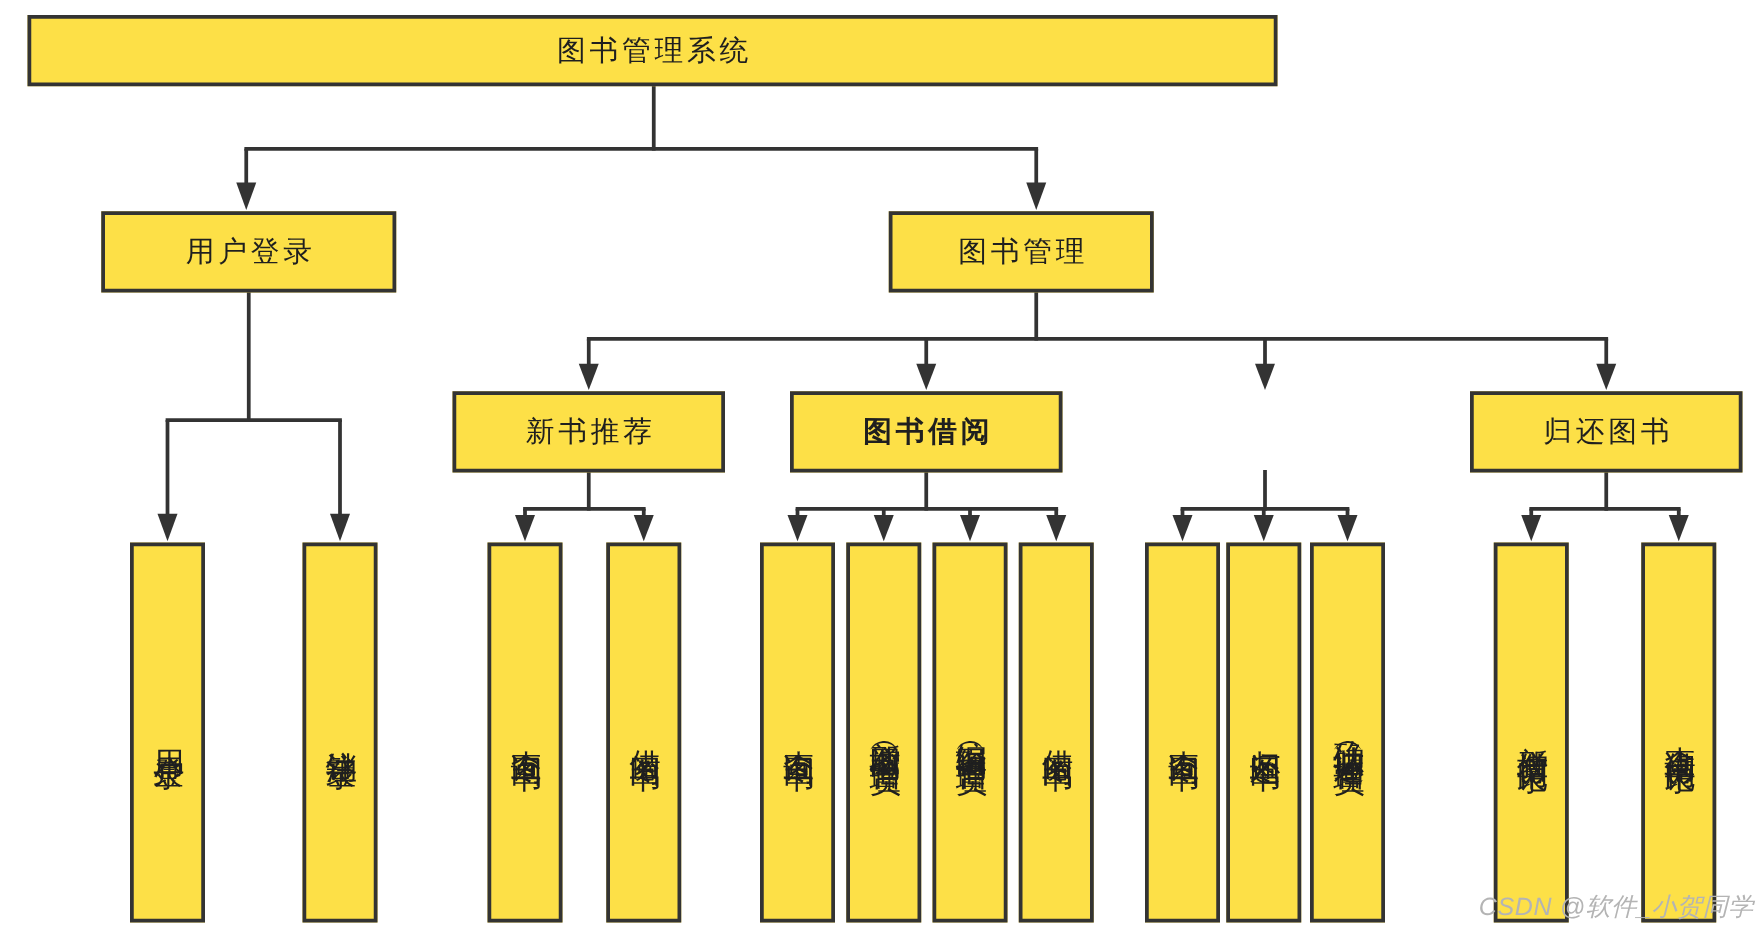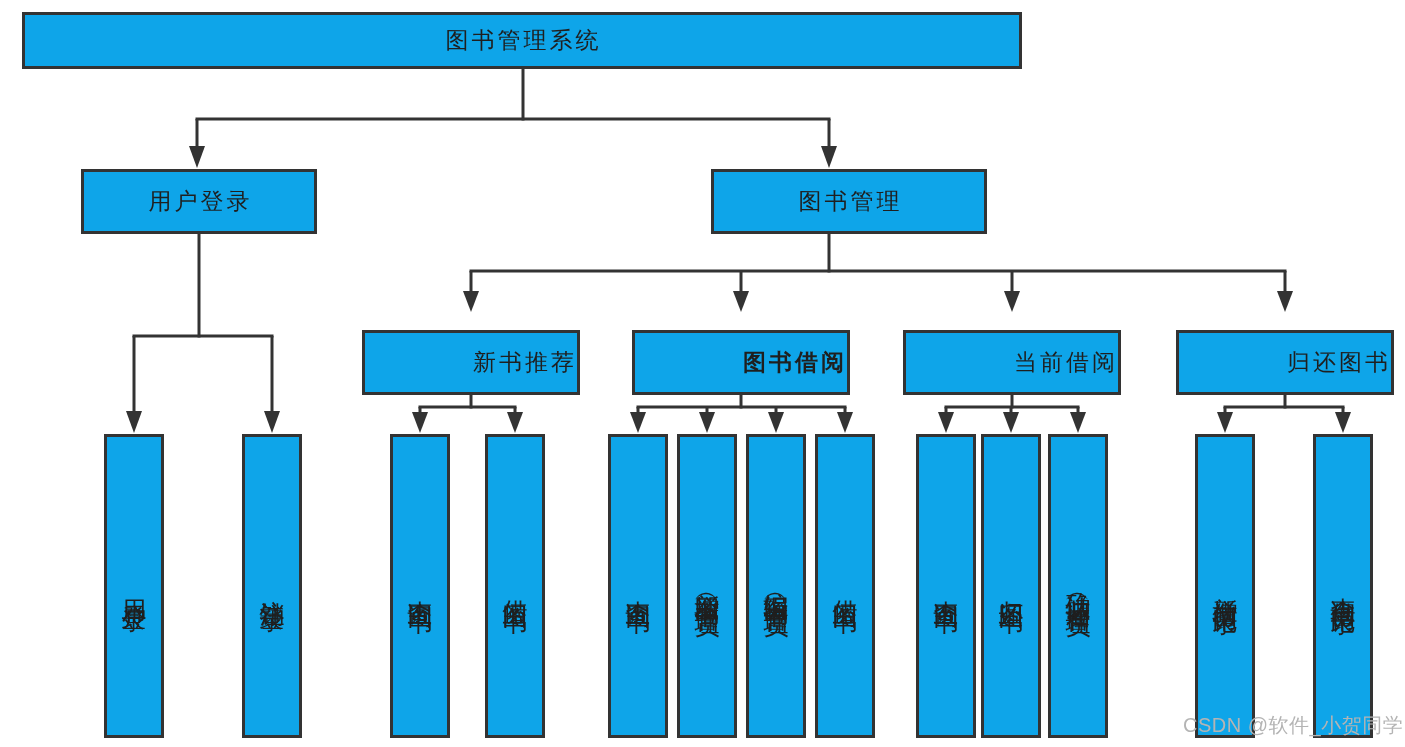--- a/index.html
+++ b/index.html
@@ -10,49 +10,49 @@
     font-family:"Liberation Sans", sans-serif;
     overflow:hidden;
   }
   .stage { position:absolute; left:0; top:0; width:1405px; height:747px; }
   svg.wires { position:absolute; left:0; top:0; z-index:0; }
   svg.wires line { stroke:#333333; stroke-width:3; }
   svg.wires polygon { fill:#333333; }
 
   .box {
     position:absolute;
-    background:#0ea5e9;
+    background:#fde047;
     border:3px solid #333333;
     display:flex; align-items:center; justify-content:center;
     z-index:1; color:#1f1f1f;
   }
   .hbox .label { font-size:23px; letter-spacing:3px; text-indent:3px; white-space:nowrap; }
   .vbox .label {
     writing-mode:vertical-rl;
     text-orientation:mixed;
     font-size:25px; letter-spacing:3px; line-height:1;
   }
 
   .n-root      { left:22px;   top:12px;  width:1000px; height:57px; }
   .n-user-login{ left:81px;   top:169px; width:236px;  height:65px; }
-  .n-book-mgmt { left:711px;  top:169px; width:276px;  height:65px; }
-  .n-l3        { top:330px; width:218px; height:65px;justify-content:flex-end; }
+  .n-book-mgmt { left:711px;  top:169px; width:212px;  height:65px; }
+  .n-l3        { top:313px; width:218px; height:65px; }
   .n-l3-1 { left:362px; } .n-l3-2 { left:632px;font-weight:bold; }
   .n-l3-3 { left:903px; } .n-l3-4 { left:1176px; }
 
   .leaf { top:434px; width:60px; height:304px; }
   .lf-1a{ left:104px; } .lf-1b{ left:242px; }
   .lf-2a{ left:390px; } .lf-2b{ left:485px; }
   .lf-3a{ left:608px; } .lf-3b{ left:677px; } .lf-3c{ left:746px; } .lf-3d{ left:815px; }
   .lf-4a{ left:916px; } .lf-4b{ left:981px; } .lf-4c{ left:1048px; }
   .lf-5a{ left:1195px; } .lf-5b{ left:1313px; }
 
   .watermark {
     position:absolute; left:1183px; top:712px; z-index:3;
-    font-size:20px; color:#b4b4b4; letter-spacing:0.5px; white-space:nowrap;
+    font-size:20px; color:#b4b4b4; letter-spacing:0.5px; white-space:nowrap;font-style:italic;
   }
 </style>
 </head>
 <body>
 
 <div class="stage">
 
   <svg class="wires" width="1405" height="747" viewBox="0 0 1405 747">
 
     <g>
@@ -139,23 +139,20 @@
   <div class="box hbox n-book-mgmt">
     <span class="label">图书管理</span>
   </div>
 
   <div class="box hbox n-l3 n-l3-1">
     <span class="label">新书推荐</span>
   </div>
   <div class="box hbox n-l3 n-l3-2">
     <span class="label">图书借阅</span>
   </div>
-  <div class="box hbox n-l3 n-l3-3">
-    <span class="label">当前借阅</span>
-  </div>
   <div class="box hbox n-l3 n-l3-4">
     <span class="label">归还图书</span>
   </div>
 
   <div class="box vbox leaf lf-1a">
     <span class="label">用户登录</span>
   </div>
   <div class="box vbox leaf lf-1b">
     <span class="label">注销登录</span>
   </div>

